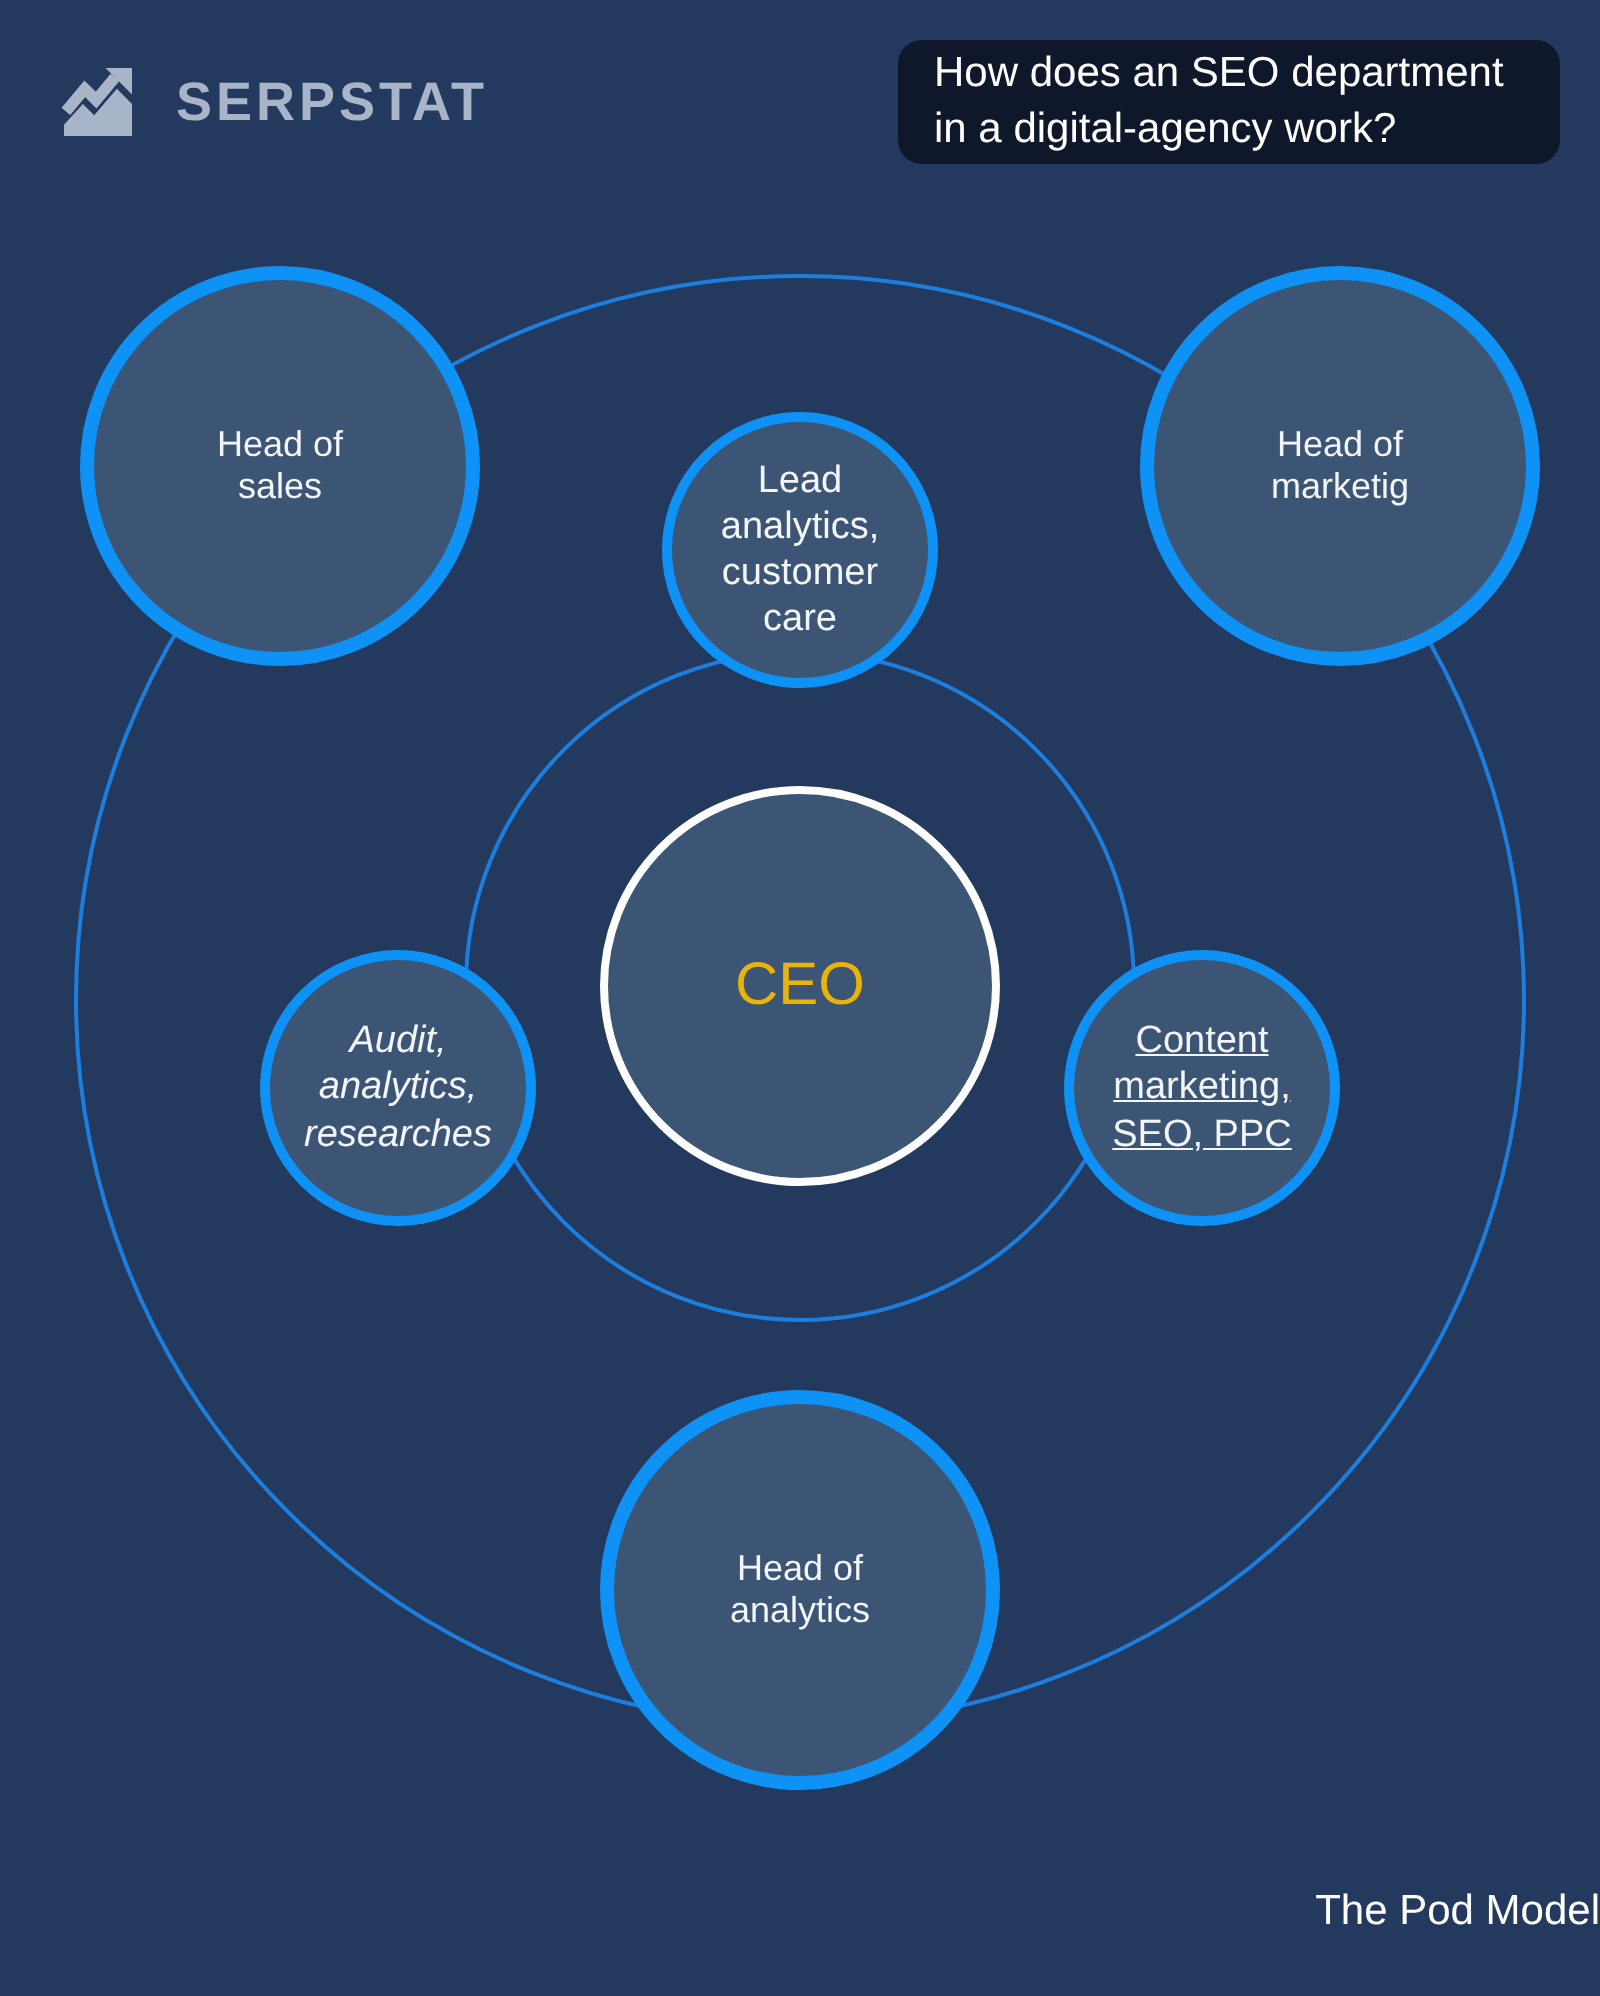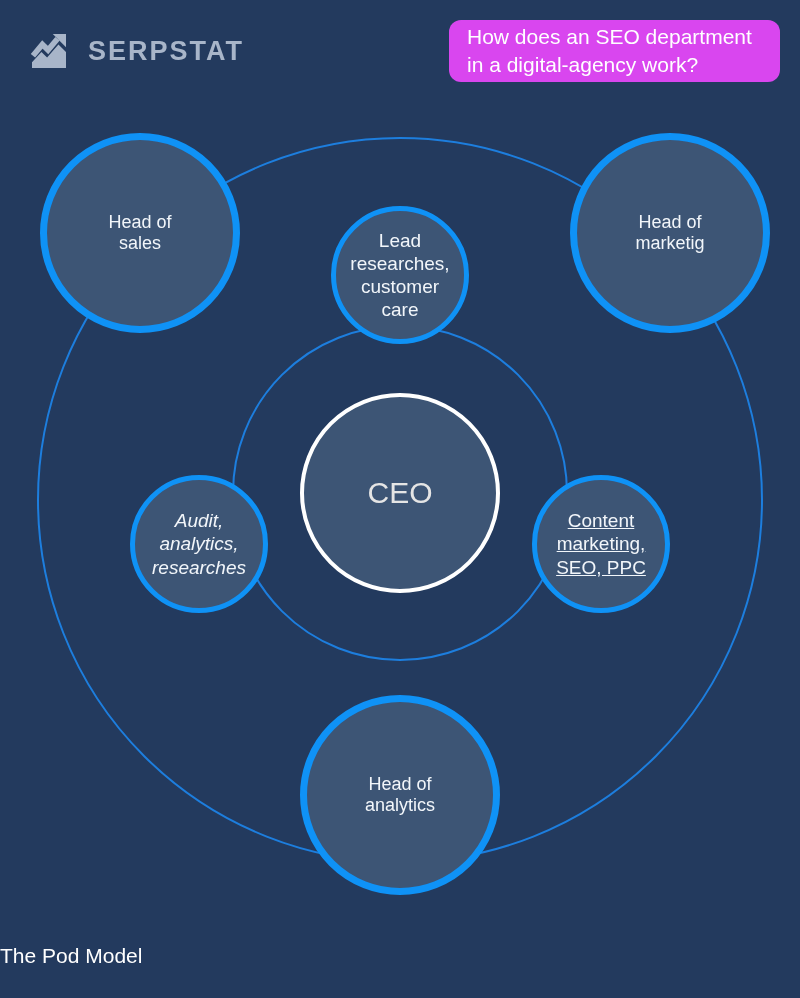--- a/index.html
+++ b/index.html
@@ -29,21 +29,21 @@
     font-size: 27px;
     font-weight: bold;
     letter-spacing: 2px;
   }
   .badge {
     position: absolute;
     left: 449px;
     top: 20px;
     width: 331px;
     height: 62px;
-    background: #d946ef;
+    background: #0f172a;
     border-radius: 12px;
     color: #ffffff;
     font-size: 21px;
     line-height: 28px;
     display: flex;
     align-items: center;
     box-sizing: border-box;
     padding-left: 18px;
     white-space: pre-line;
   }
@@ -80,36 +80,36 @@
     height: 138px;
     border: 5px solid #0f92f6;
     font-size: 19px;
     line-height: 1.22;
   }
   .node.ceo {
     width: 200px;
     height: 200px;
     border: 4px solid #ffffff;
     font-size: 30px;
-    color: #e5e5e5;
+    color: #eab308;
   }
   .pos-sales     { left: 40px;  top: 133px; }
   .pos-marketing { left: 570px; top: 133px; }
   .pos-lead      { left: 331px; top: 206px; }
   .pos-audit     { left: 130px; top: 475px; font-style: italic; }
   .pos-content   { left: 532px; top: 475px; text-decoration: underline; }
   .pos-ceo       { left: 300px; top: 393px; }
   .pos-analytics { left: 300px; top: 695px; }
   
   .caption {
     position: absolute;
     left: 0;
     right: 0;
     top: 944px;
-    text-align: left;
+    text-align: right;
     color: #ffffff;
     font-size: 21px;
   }
 </style>
 </head>
 <body>
 
 <div class="stage">
 
   <svg class="rings" width="800" height="998" aria-hidden="true">
@@ -136,21 +136,21 @@
 sales</span>
   </div>
 
   <div class="node large pos-marketing">
     <span>Head of
 marketig</span>
   </div>
 
   <div class="node small pos-lead">
     <span>Lead
-researches,
+analytics,
 customer
 care</span>
   </div>
 
   <div class="node small pos-audit">
     <span>Audit,
 analytics,
 researches</span>
   </div>
 

